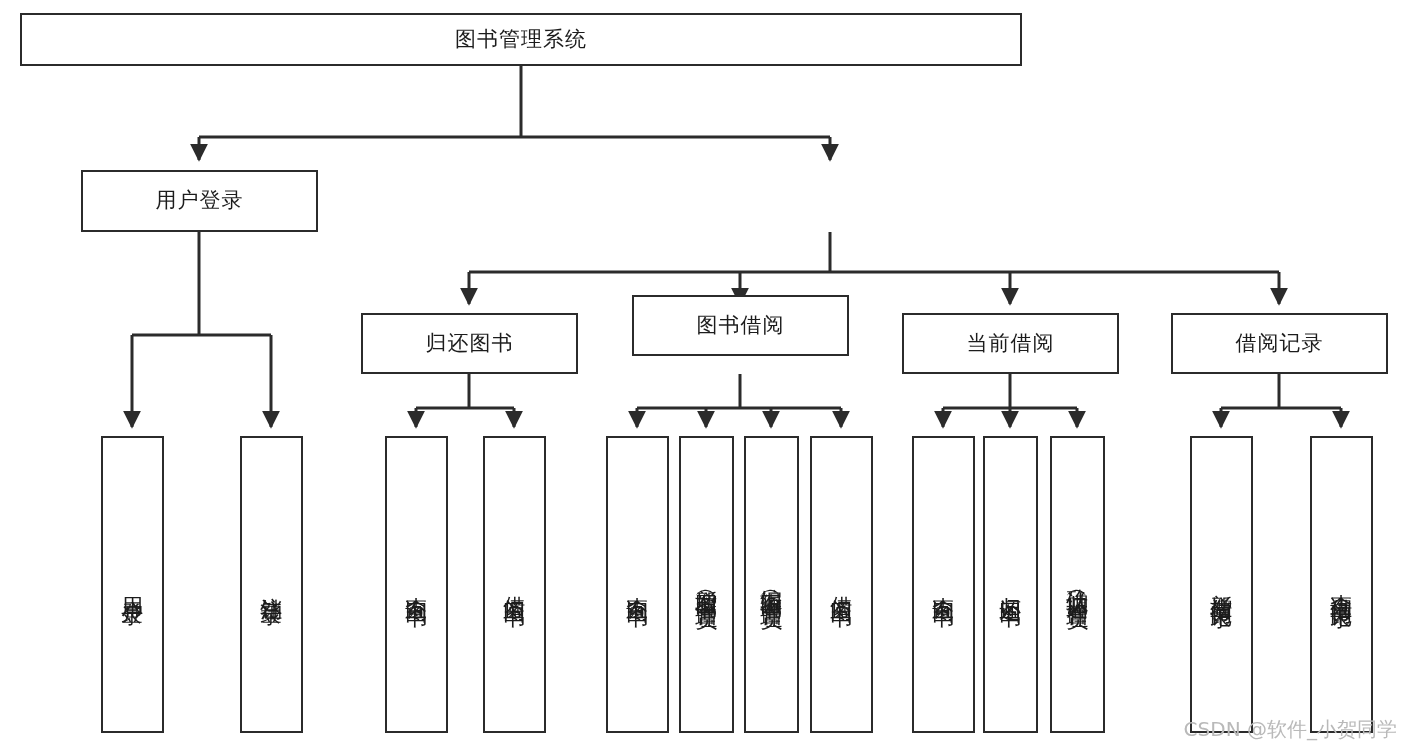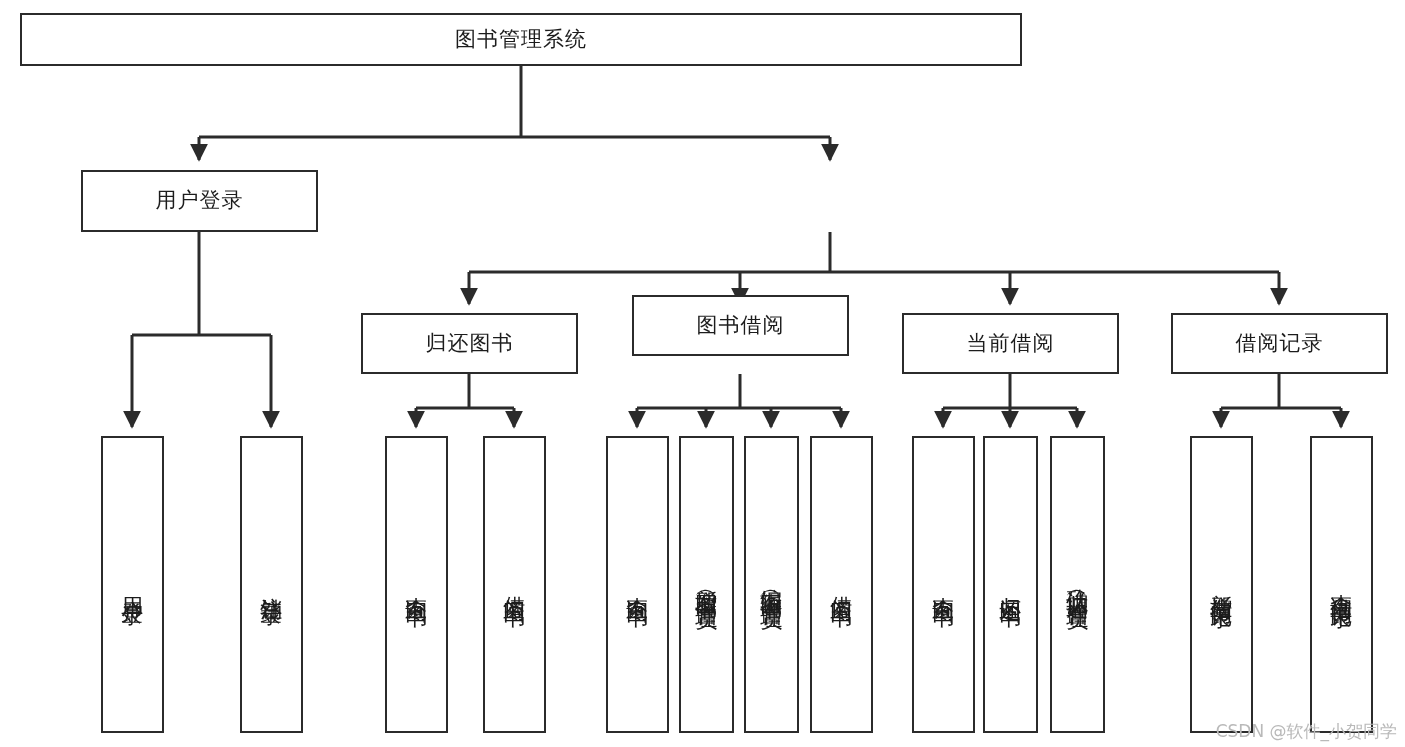--- a/index.html
+++ b/index.html
@@ -54,21 +54,21 @@
     font-size: 22px;
     line-height: 1.25;
     letter-spacing: 3px;
     white-space: nowrap;
     text-align: center;
   }
   #watermark {
     position: absolute;
     right: 8px;
     bottom: 4px;
-    font-size: 17px;
+    font-size: 20px;
     color: #b9b9b9;
     white-space: nowrap;
     pointer-events: none;
   }
 </style>
 </head>
 <body>
 
 <div id="canvas">
 

